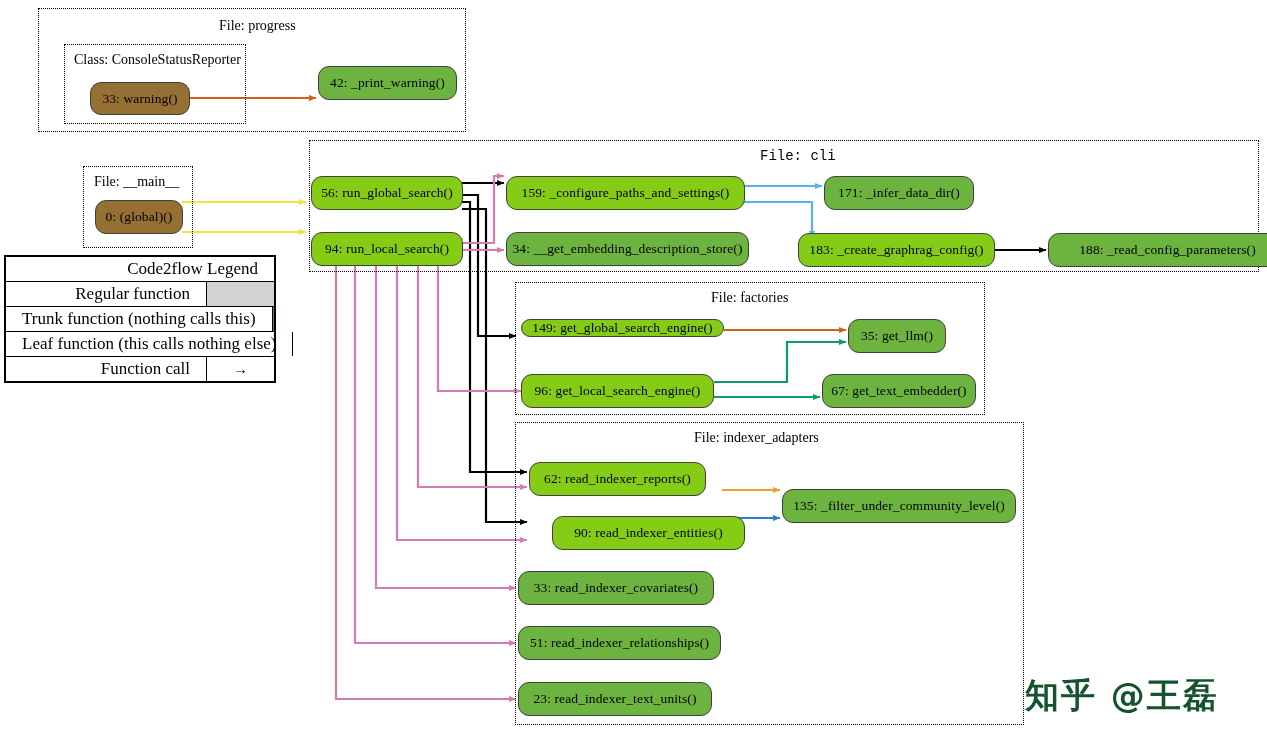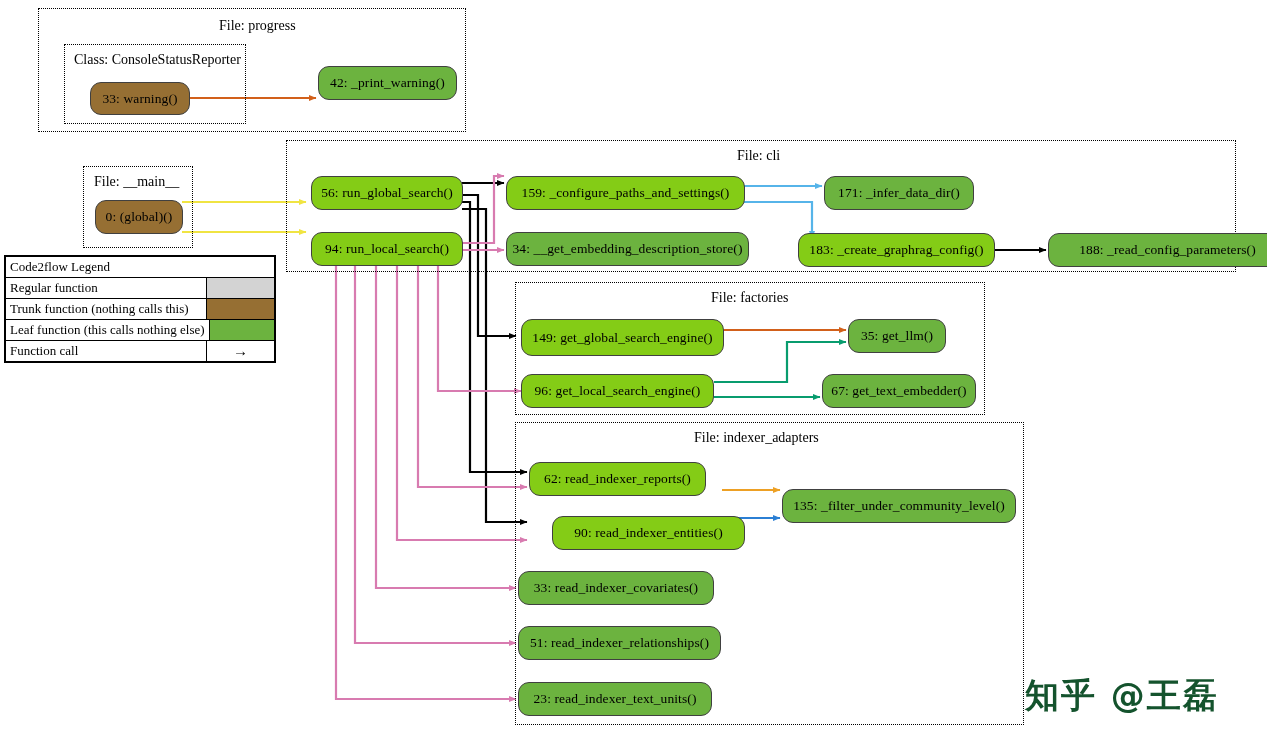--- a/index.html
+++ b/index.html
@@ -17,21 +17,21 @@
         border-radius:11px;display:flex;align-items:center;justify-content:center;
         font-size:13.5px;color:#000;white-space:nowrap;letter-spacing:.1px;}
   .node.regular{background:#84cc16;}
   .node.trunk{background:#966F33;}
   .node.leaf{background:#6CB33F;}
 
   
   #legend{position:absolute;border:2px solid #000;background:#fff;box-sizing:border-box;}
   #legend .lrow{display:flex;border-top:1.6px solid #000;box-sizing:border-box;}
   #legend .lrow:first-child{border-top:none;}
-  #legend .ltext{flex:1;text-align:left;font-size:13px;padding:2px 4px;
+  #legend .ltext{flex:1;text-align:right;font-size:17px;padding:2px 16px;
                  box-sizing:border-box;white-space:nowrap;}
   #legend .lswatch{width:68px;border-left:1.6px solid #000;box-sizing:border-box;}
   #legend .lswatch.arrowcell{display:flex;align-items:center;justify-content:center;
                              font-size:15px;background:#fff;}
   #legend .title{justify-content:center;}
 
   
   #edges{position:absolute;left:0;top:0;width:1267px;height:737px;
          pointer-events:none;}
 
@@ -112,21 +112,21 @@
   </div>
 
   <div class="cluster" style="left:64px;top:44px;width:182px;height:80px;">
     <span class="cluster-label" style="left:9px;top:8px;">Class: ConsoleStatusReporter</span>
   </div>
 
   <div class="cluster" style="left:83px;top:166px;width:110px;height:82px;">
     <span class="cluster-label" style="left:10px;top:8px;">File: __main__</span>
   </div>
 
-  <div class="cluster" style="left:286px;top:140px;width:950px;height:132px;">
+  <div class="cluster" style="left:309px;top:140px;width:950px;height:132px;font-family:Liberation Mono, monospace;">
     <span class="cluster-label" style="left:450px;top:8px;">File: cli</span>
   </div>
 
   <div class="cluster" style="left:515px;top:282px;width:470px;height:133px;">
     <span class="cluster-label" style="left:195px;top:8px;">File: factories</span>
   </div>
 
   <div class="cluster" style="left:515px;top:422px;width:509px;height:303px;">
     <span class="cluster-label" style="left:178px;top:8px;">File: indexer_adapters</span>
   </div>
@@ -164,21 +164,21 @@
   </div>
 
   <div class="node regular" style="left:798px;top:233px;width:197px;height:34px;">
     <span>183: _create_graphrag_config()</span>
   </div>
 
   <div class="node leaf" style="left:1048px;top:233px;width:239px;height:34px;">
     <span>188: _read_config_parameters()</span>
   </div>
 
-  <div class="node regular" style="left:521px;top:319px;width:203px;height:37px;">
+  <div class="node regular" style="left:521px;top:319px;width:203px;height:18px;">
     <span>149: get_global_search_engine()</span>
   </div>
 
   <div class="node regular" style="left:521px;top:374px;width:193px;height:34px;">
     <span>96: get_local_search_engine()</span>
   </div>
 
   <div class="node leaf" style="left:848px;top:319px;width:98px;height:34px;">
     <span>35: get_llm()</span>
   </div>

